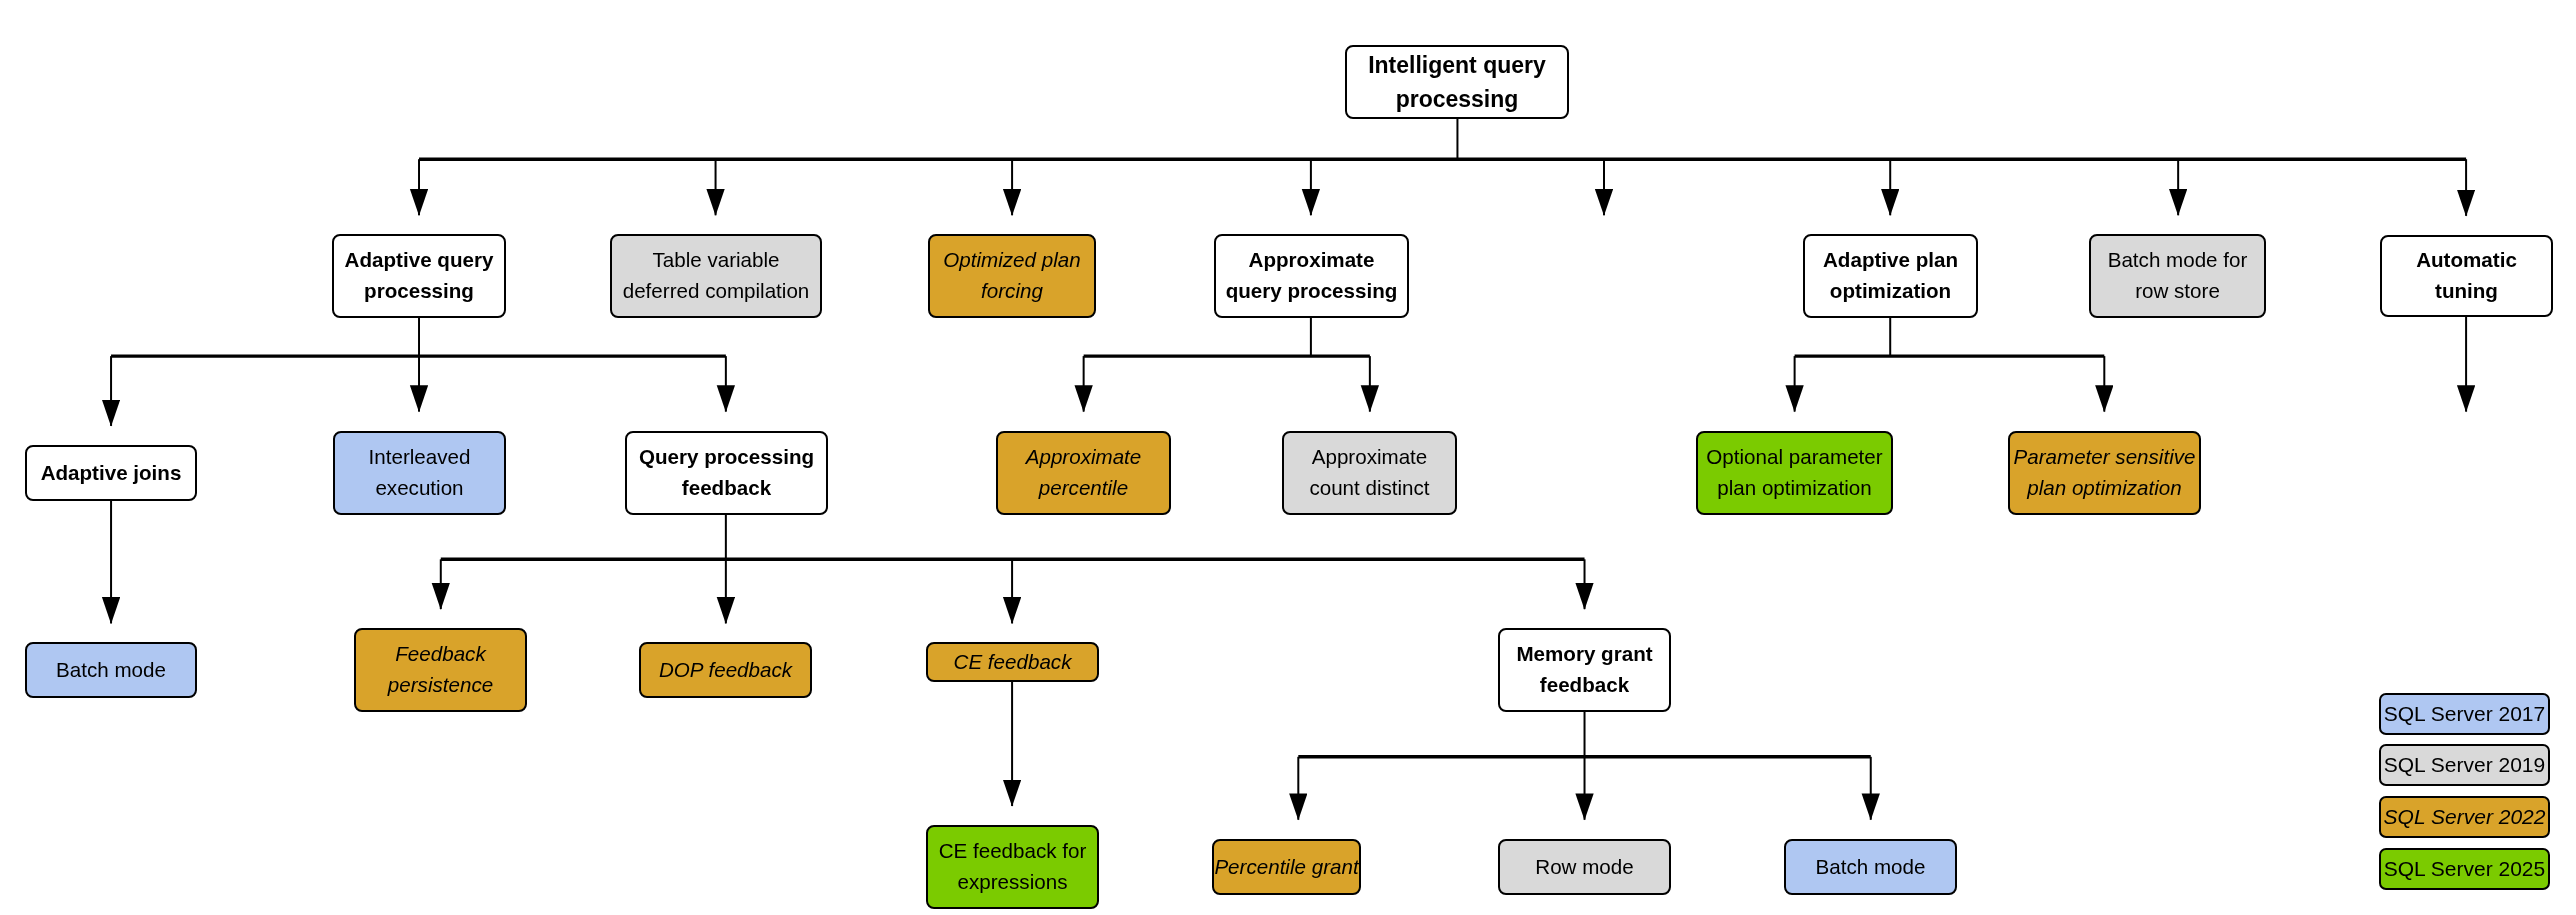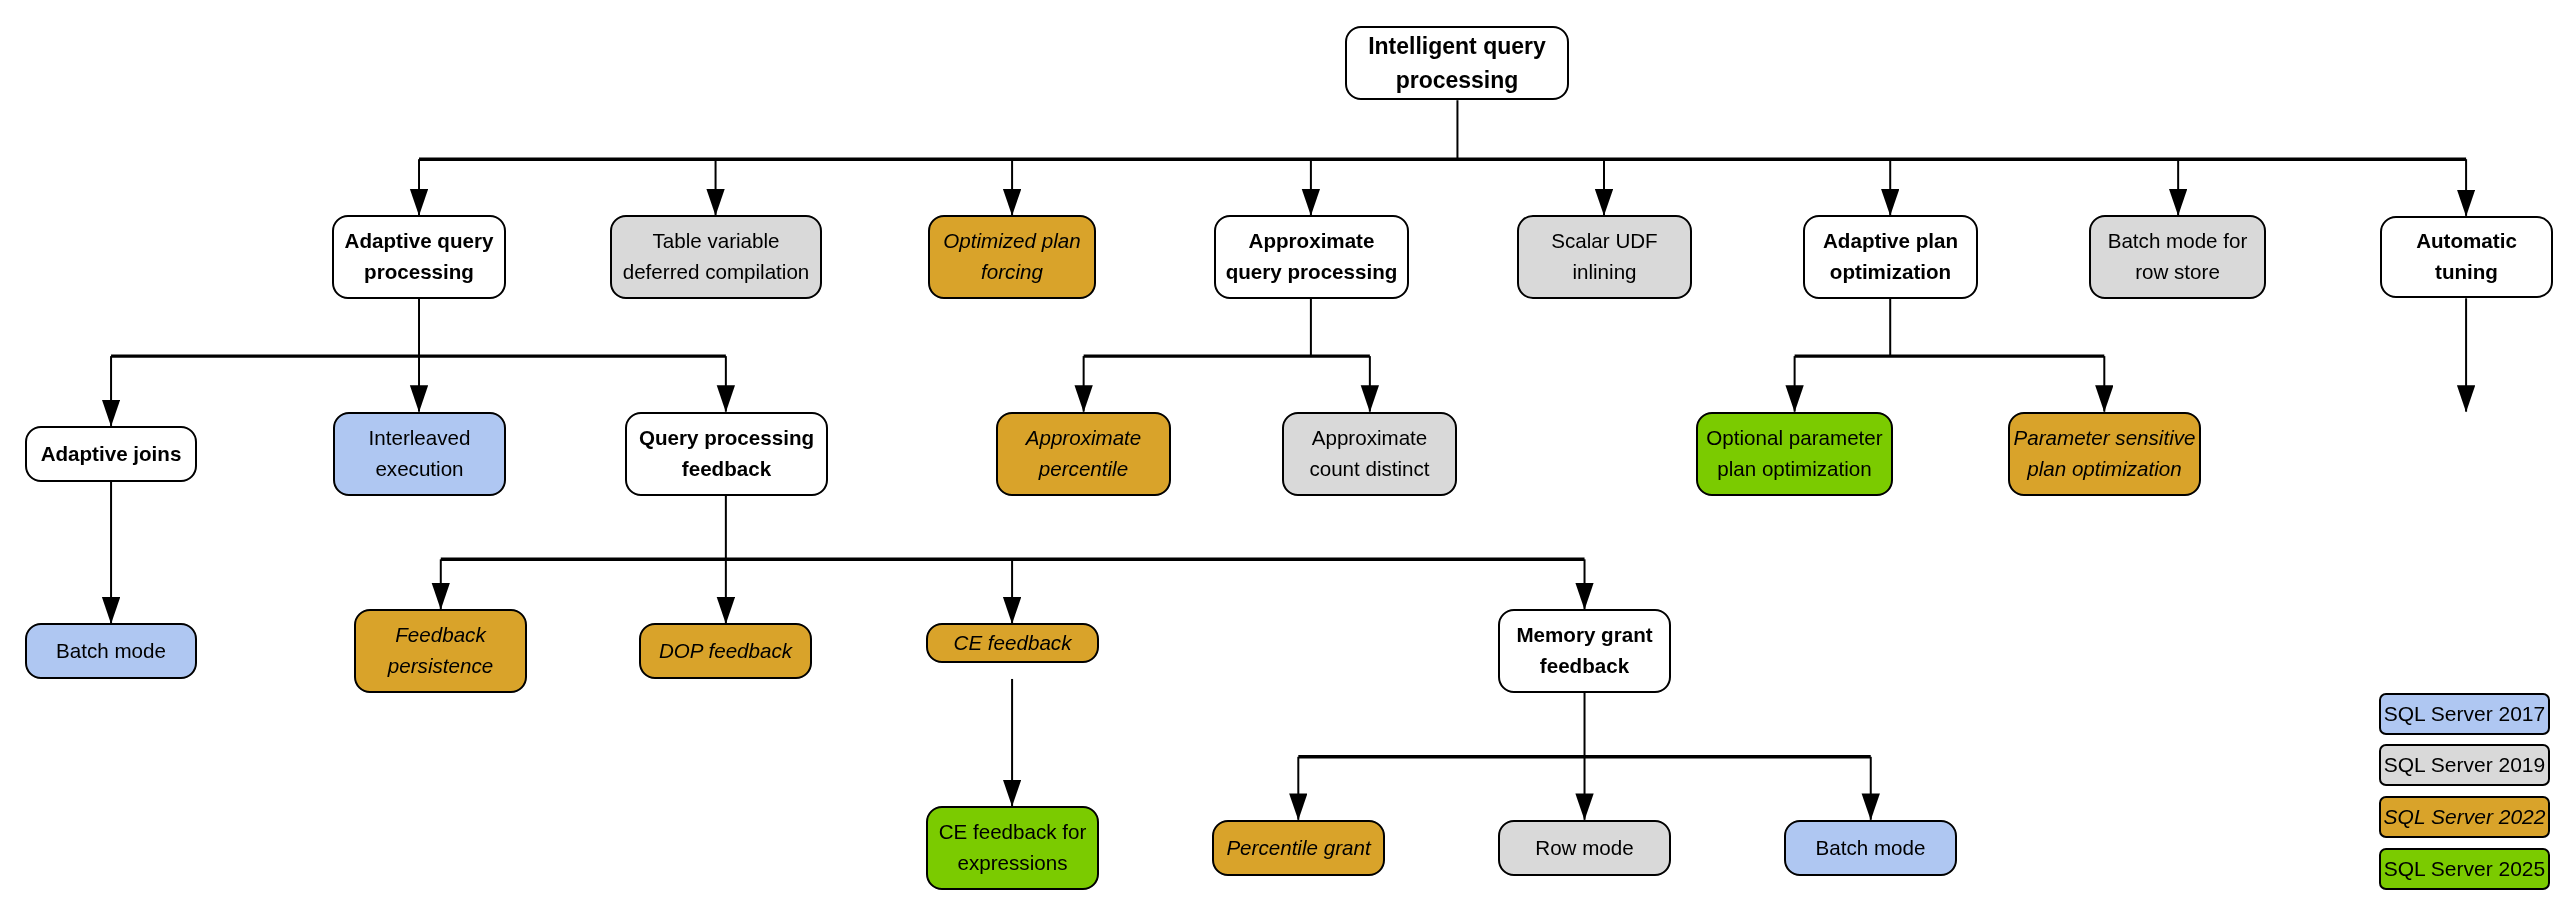--- a/index.html
+++ b/index.html
@@ -7,23 +7,24 @@
     position:relative;width:2576px;height:916px;background:#ffffff;overflow:hidden;
     font-family:"Liberation Sans","DejaVu Sans",sans-serif;
   }
   #edges{position:absolute;left:0;top:0;width:2576px;height:916px;}
   .branch{stroke:var(--color-line,#000);stroke-width:6;fill:none;}
   .stub{stroke:var(--color-line,#000);stroke-width:3.5;fill:none;}
   .drop{stroke:var(--color-line,#000);stroke-width:3.5;fill:none;}
   .node{
     position:absolute;box-sizing:border-box;
     display:flex;align-items:center;justify-content:center;text-align:center;
-    border:2.3px solid var(--color-border,#000);border-radius:16px;
+    border:2.3px solid var(--color-border,#000);border-radius:8px;
     font-size:20.6px;line-height:1.5;color:#000;white-space:pre-line;
     background:var(--color-parent,#fff);
+    margin-top:19px;
   }
   .node.bold{font-weight:bold;}
   .node.root{font-size:23px;}
   .v2017{background:var(--color-v2017,#afc7f2);}
   .v2019{background:var(--color-v2019,#d9d9d9);}
   .v2022{background:var(--color-v2022,#d9a32a);font-style:italic;}
   .v2025{background:var(--color-v2025,#7bcb00);}
   .legend-pill{
     position:absolute;box-sizing:border-box;left:2379px;width:171px;height:42px;
     display:flex;align-items:center;justify-content:center;
@@ -94,22 +95,20 @@
 processing</div>
 
   <div class="node bold" style="left:332px;top:215px;width:174px;height:84px">Adaptive query
 processing</div>
   <div class="node v2019" style="left:610px;top:215px;width:212px;height:84px">Table variable
 deferred compilation</div>
   <div class="node v2022" style="left:928px;top:215px;width:168px;height:84px">Optimized plan
 forcing</div>
   <div class="node bold" style="left:1214px;top:215px;width:195px;height:84px">Approximate
 query processing</div>
-  <div class="node v2019" style="left:1517px;top:215px;width:175px;height:84px">Scalar UDF
-inlining</div>
   <div class="node bold" style="left:1803px;top:215px;width:175px;height:84px">Adaptive plan
 optimization</div>
   <div class="node v2019" style="left:2089px;top:215px;width:177px;height:84px">Batch mode for
 row store</div>
   <div class="node bold" style="left:2380px;top:216px;width:173px;height:82px">Automatic
 tuning</div>
 
   <div class="node bold" style="left:25px;top:426px;width:172px;height:56px">Adaptive joins</div>
   <div class="node v2017" style="left:333px;top:412px;width:173px;height:84px">Interleaved
 execution</div>
@@ -127,21 +126,21 @@
   <div class="node v2017" style="left:25px;top:623px;width:172px;height:56px">Batch mode</div>
   <div class="node v2022" style="left:354px;top:609px;width:173px;height:84px">Feedback
 persistence</div>
   <div class="node v2022" style="left:639px;top:623px;width:173px;height:56px">DOP feedback</div>
   <div class="node v2022" style="left:926px;top:623px;width:173px;height:40px">CE feedback</div>
   <div class="node bold" style="left:1498px;top:609px;width:173px;height:84px">Memory grant
 feedback</div>
 
   <div class="node v2025" style="left:926px;top:806px;width:173px;height:84px">CE feedback for
 expressions</div>
-  <div class="node v2022" style="left:1212px;top:820px;width:173px;height:56px">Percentile grant</div>
+  <div class="node v2022" style="left:1212px;top:820px;width:149px;height:56px">Percentile grant</div>
   <div class="node v2019" style="left:1498px;top:820px;width:173px;height:56px">Row mode</div>
   <div class="node v2017" style="left:1784px;top:820px;width:173px;height:56px">Batch mode</div>
 
   <div class="legend-pill v2017" style="top:693px">SQL Server 2017</div>
   <div class="legend-pill v2019" style="top:744px">SQL Server 2019</div>
   <div class="legend-pill v2022" style="top:796px">SQL Server 2022</div>
   <div class="legend-pill v2025" style="top:848px">SQL Server 2025</div>
 
 </div>
 

